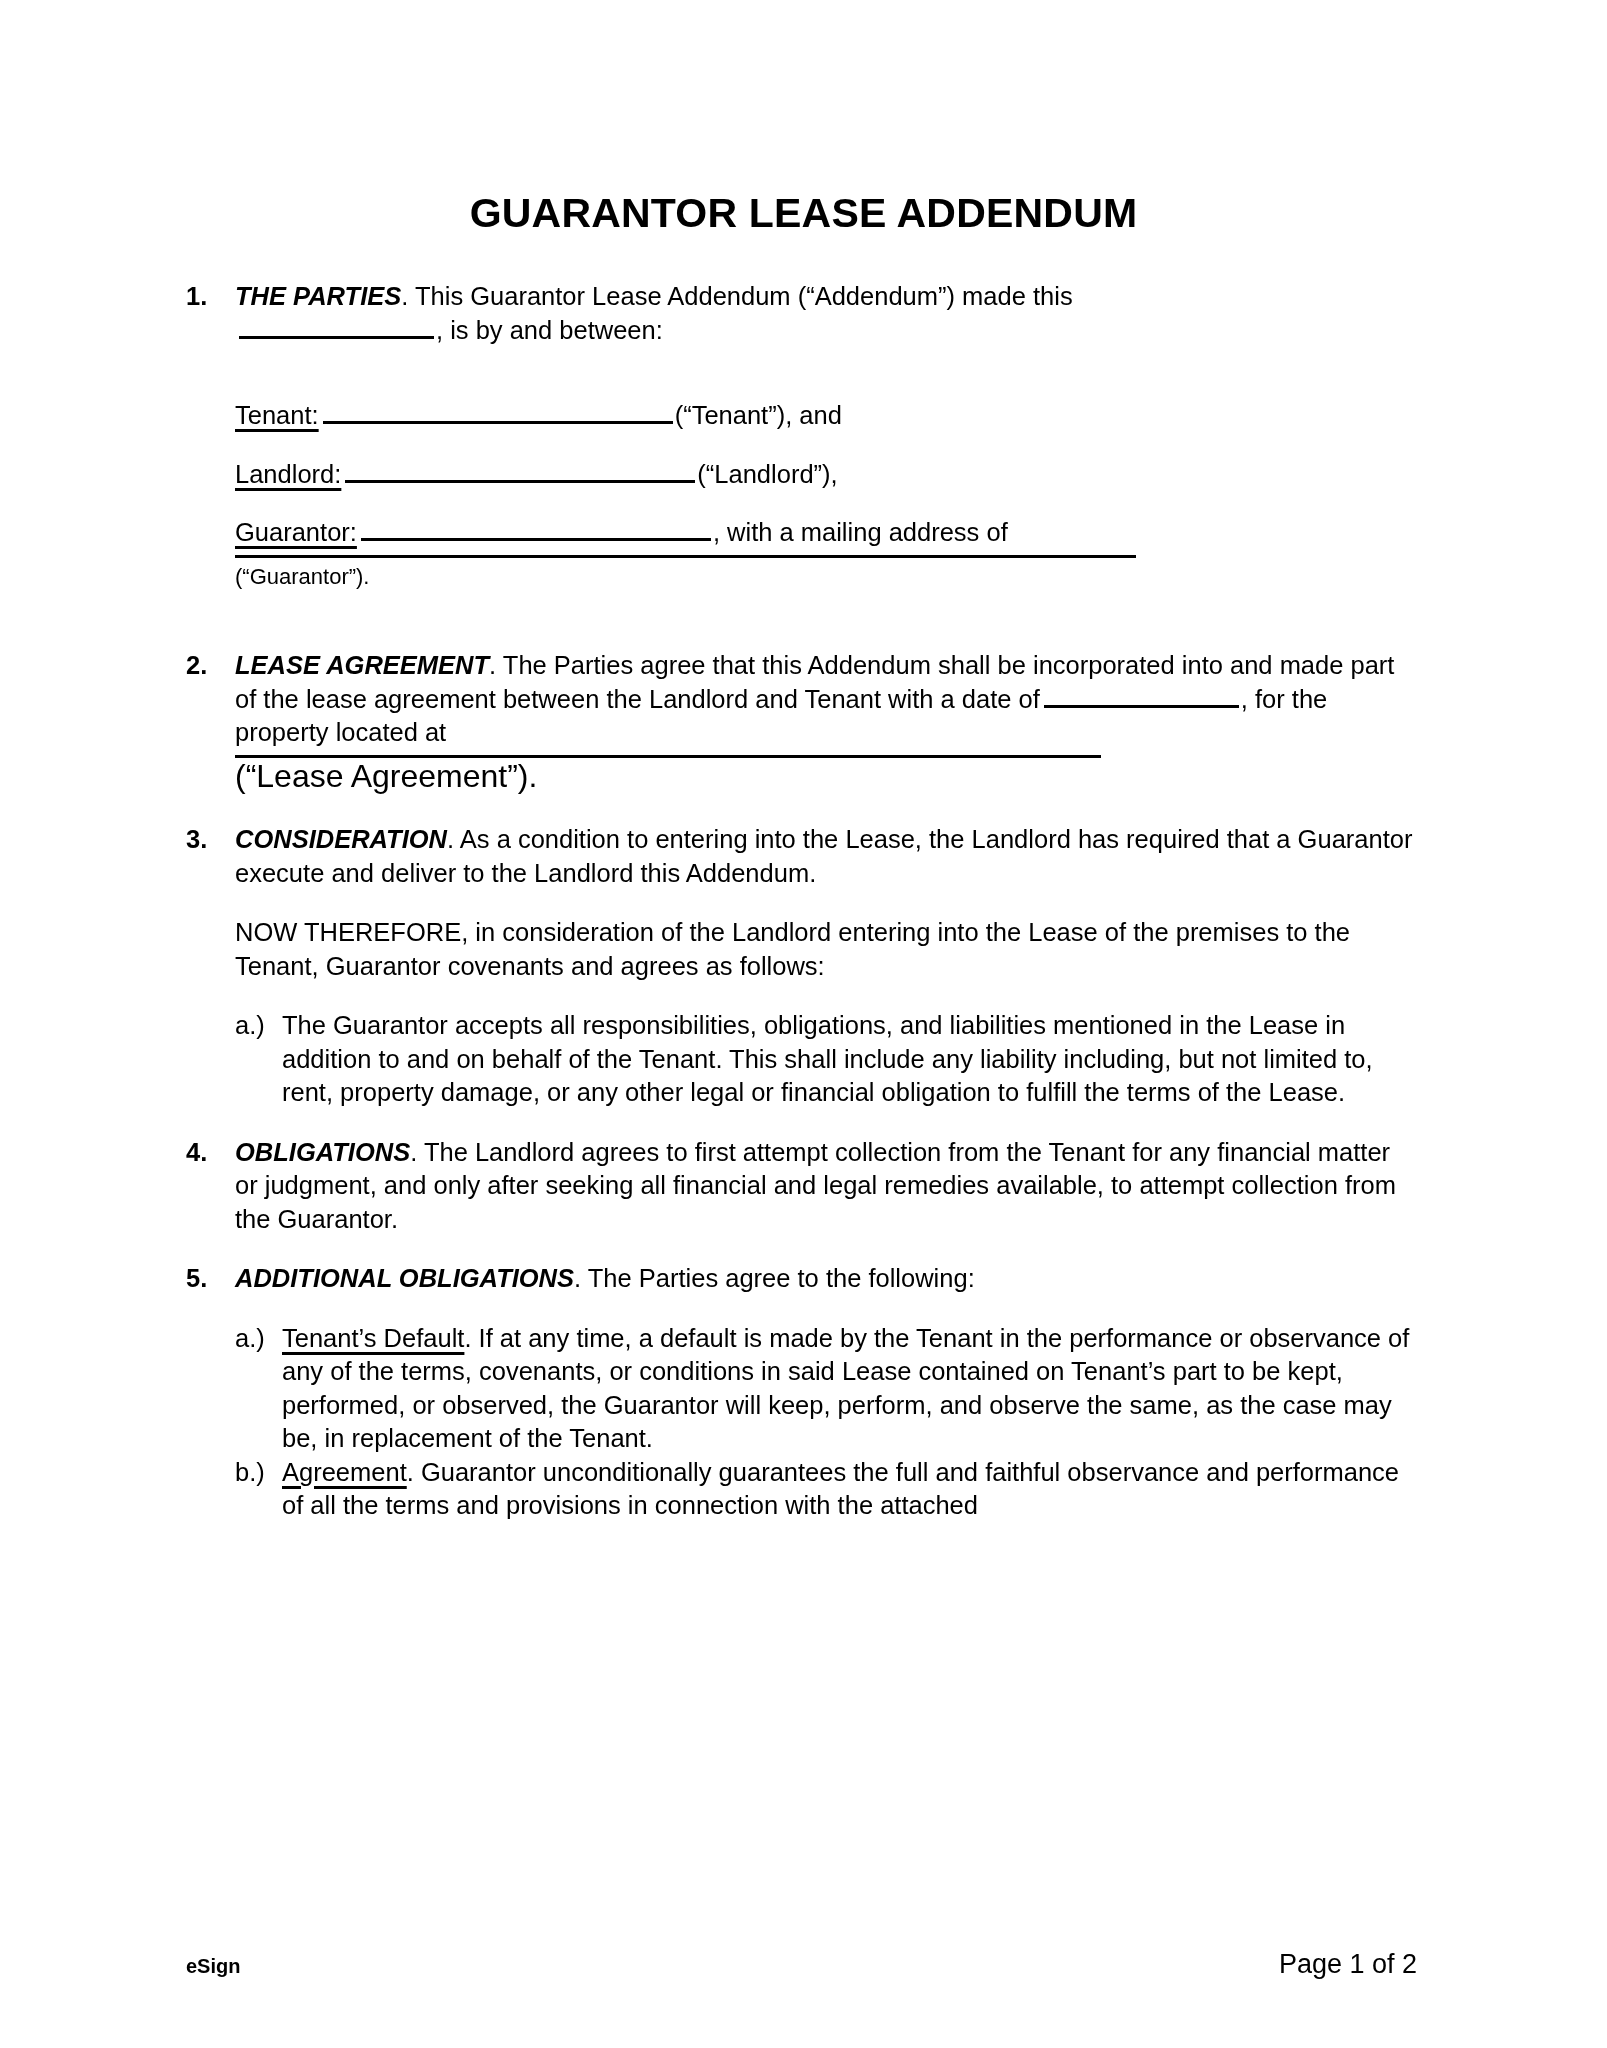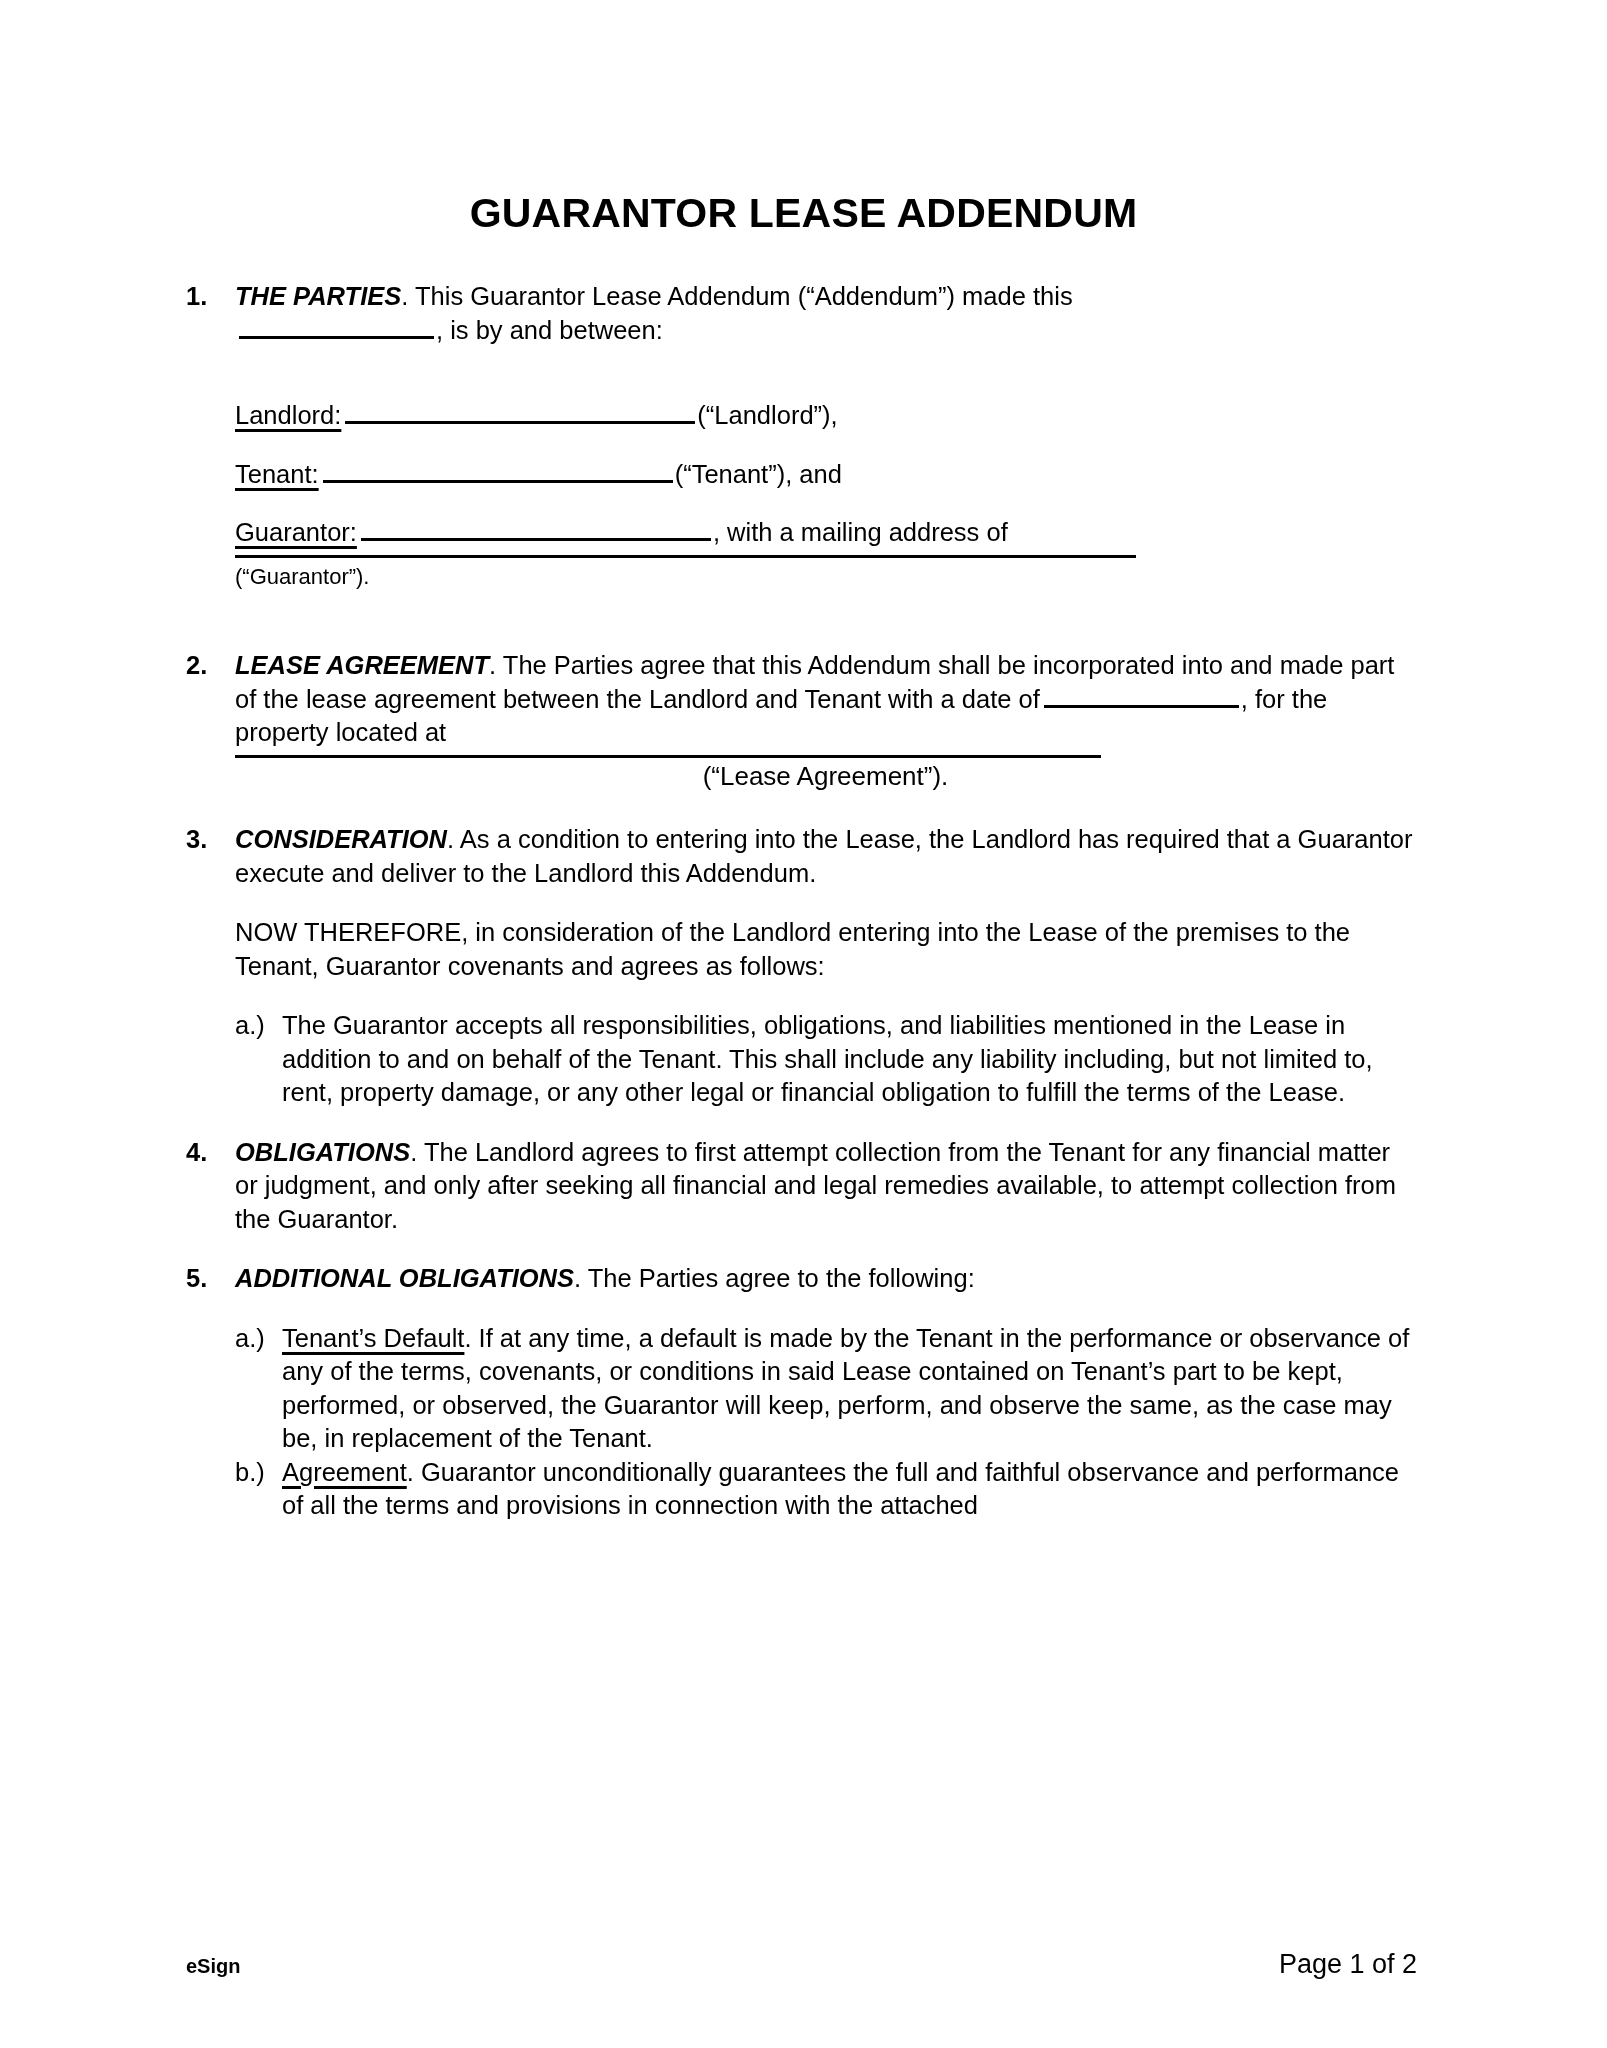--- a/index.html
+++ b/index.html
@@ -145,25 +145,25 @@
       <span class="clause-num">1.</span>
       <div class="clause-body">
         <span class="lead">THE PARTIES</span><span>. This Guarantor Lease Addendum (“Addendum”) made this</span><br>
         <span class="fill w-date"></span><span>, is by and between:</span>
       </div>
     </div>
 
     <div class="gap-sm"></div>
 
     <div class="party-line">
+      <span class="lbl">Tenant:</span><span class="fill w-party"></span><span>(“Tenant”), and</span>
+    </div>
+
+    <div class="party-line">
       <span class="lbl">Landlord:</span><span class="fill w-party"></span><span>(“Landlord”),</span>
-    </div>
-
-    <div class="party-line">
-      <span class="lbl">Tenant:</span><span class="fill w-party"></span><span>(“Tenant”), and</span>
     </div>
 
     <div class="party-line" style="margin-bottom:0">
       <span class="lbl">Guarantor:</span><span class="fill w-party"></span><span>, with a mailing address of</span>
     </div>
 
     <div class="indent-block">
       <hr class="rule-full rule-addr">
       <div style="font-size:22px;line-height:33.5px;">(“Guarantor”).</div>
     </div>
@@ -175,21 +175,21 @@
 
     <div class="clause" style="margin-bottom:0">
       <span class="clause-num">2.</span>
       <div class="clause-body">
         <span class="lead">LEASE AGREEMENT</span><span>. The Parties agree that this Addendum shall be incorporated into and made part of the lease agreement between the Landlord and Tenant with a date of</span><span class="fill w-leasedate"></span><span>, for the property located at</span>
       </div>
     </div>
 
     <div class="indent-block">
       <hr class="rule-full rule-lease">
-      <div style="font-size:26px;line-height:33.5px;text-align:center;">(“Lease Agreement”).</div>
+      <div style="font-size:32px;line-height:33.5px;">(“Lease Agreement”).</div>
     </div>
 
     <div class="gap-md"></div>
 
     <div class="clause">
       <span class="clause-num">3.</span>
       <div class="clause-body">
         <span class="lead">CONSIDERATION</span><span>. As a condition to entering into the Lease, the Landlord has required that a Guarantor execute and deliver to the Landlord this Addendum.</span>
       </div>
     </div>

